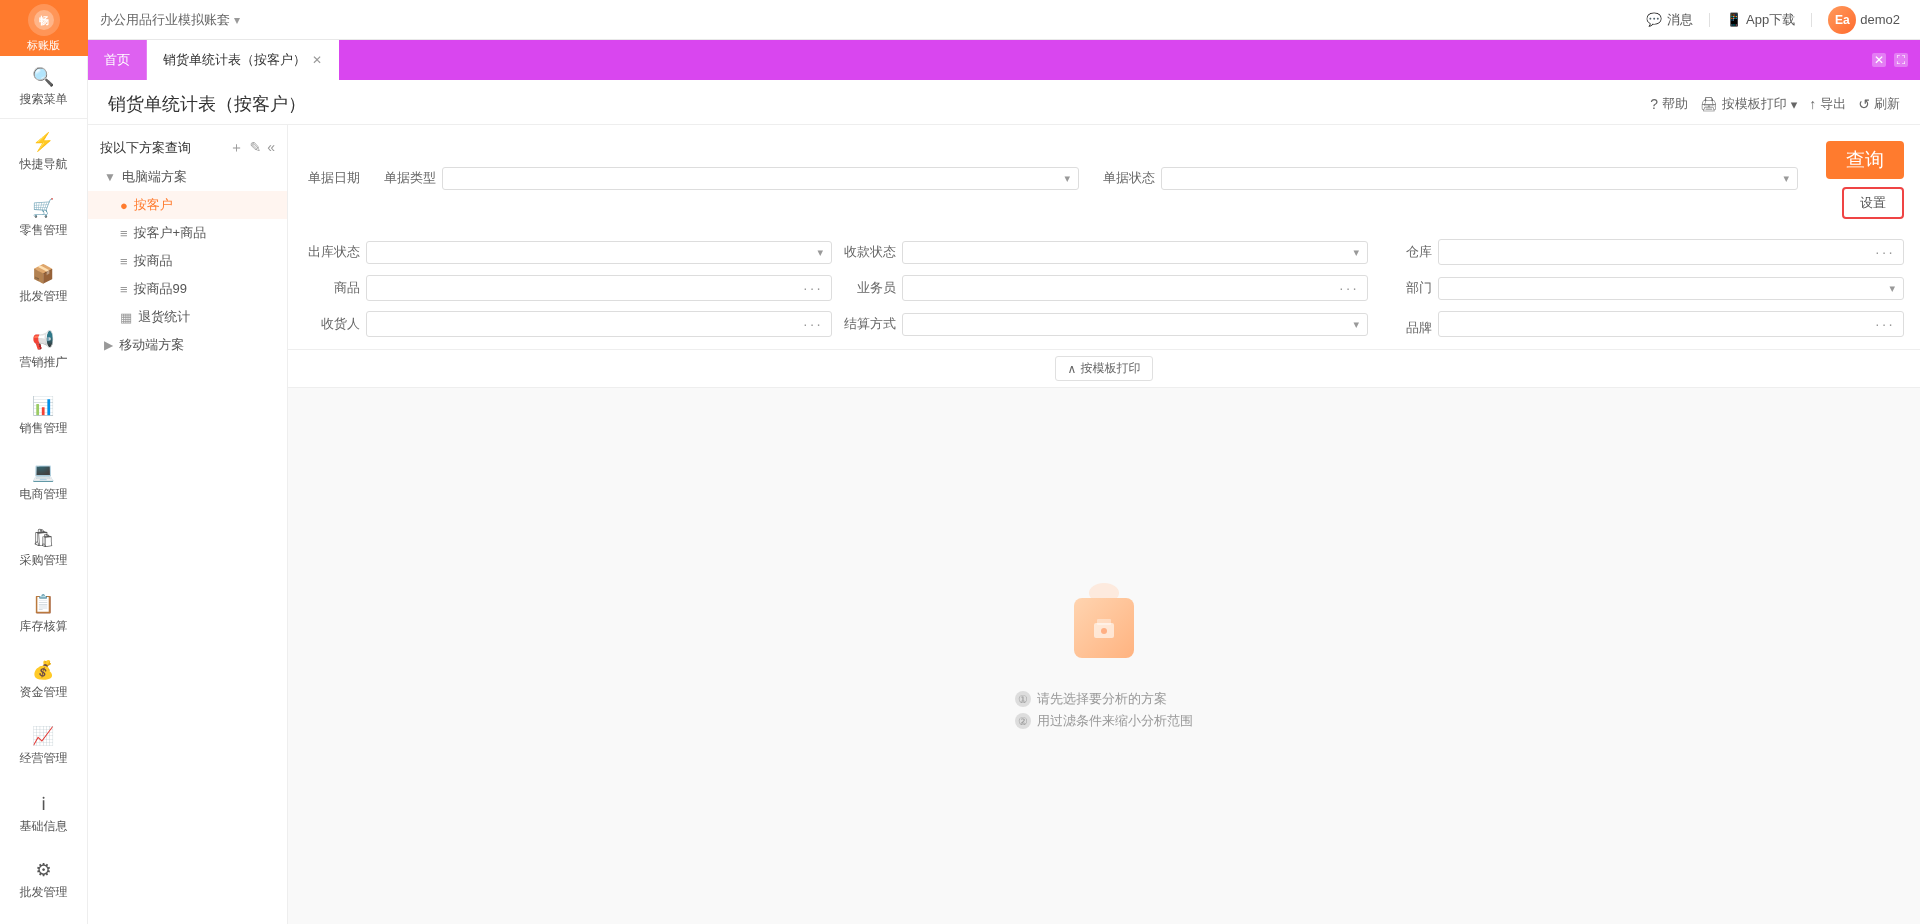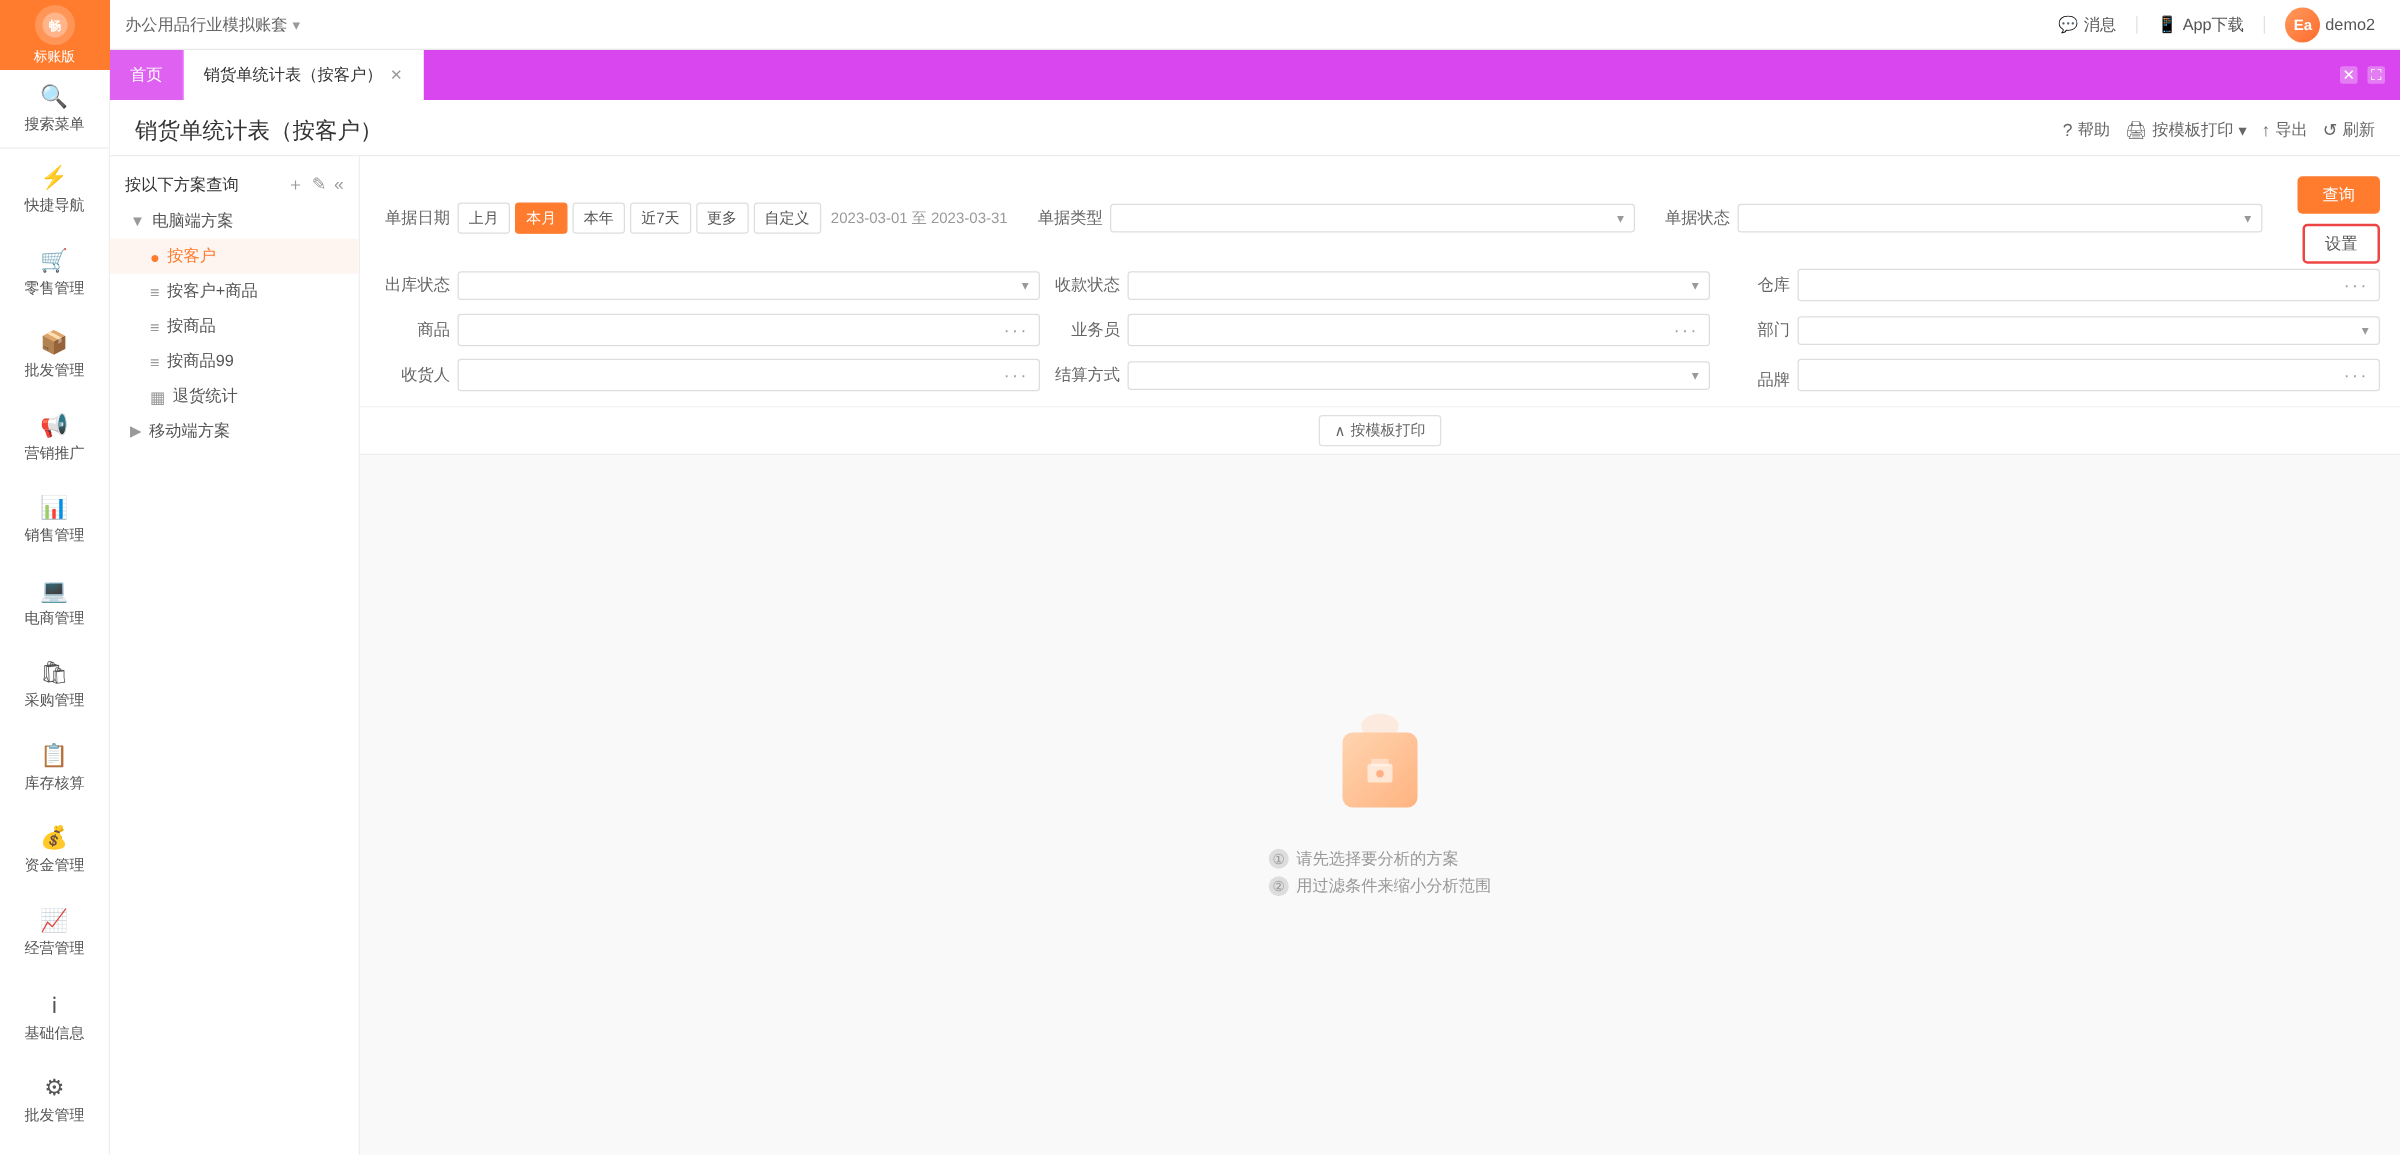--- a/index.html
+++ b/index.html
@@ -80,21 +80,21 @@
     
     .empty-state { flex: 1; display: flex; flex-direction: column; align-items: center; justify-content: center; gap: 12px; }
     .empty-icon { width: 100px; height: 100px; position: relative; }
     .empty-icon .box { width: 60px; height: 60px; background: linear-gradient(135deg, #ffd4b0, #ffb380); border-radius: 8px; position: absolute; top: 20px; left: 20px; display: flex; align-items: center; justify-content: center; }
     .empty-icon .smoke { width: 30px; height: 20px; background: #ffe0cc; border-radius: 50%; position: absolute; top: 5px; left: 35px; opacity: 0.6; }
     .empty-text { text-align: left; }
     .empty-text .step { display: flex; align-items: center; gap: 6px; font-size: 13px; color: #999; margin-bottom: 4px; }
     .empty-text .step .num { width: 16px; height: 16px; border-radius: 50%; background: #ddd; display: flex; align-items: center; justify-content: center; font-size: 11px; color: #999; flex-shrink: 0; }
 
     
-    .query-btn { background: #ff7b2e; color: #fff; border: none; border-radius: 4px; padding: 6px 20px; font-size: 13px; cursor: pointer; }
+    .query-btn { background: #ff7b2e; color: #fff; border: none; border-radius: 4px; padding: 6px 20px; font-size: 19px; cursor: pointer; }
     .setting-btn { background: #fff; color: #555; border: 2px solid #ef4444; border-radius: 4px; padding: 5px 16px; font-size: 13px; cursor: pointer; margin-top: 4px; }
     .query-actions { display: flex; flex-direction: column; align-items: flex-end; padding: 4px 0 0 8px; gap: 4px; flex-shrink: 0; }
 
     
     .top-right { margin-left: auto; display: flex; align-items: center; gap: 16px; padding-right: 8px; }
     .top-nav-item { display: flex; align-items: center; gap: 4px; font-size: 13px; color: #555; cursor: pointer; }
     .avatar { width: 28px; height: 28px; border-radius: 50%; background: linear-gradient(135deg, #ff9a5c, #ff6b2e); display: flex; align-items: center; justify-content: center; color: #fff; font-size: 12px; font-weight: bold; overflow: hidden; }
 
     
     .v-divider { width: 1px; height: 14px; background: #e0e0e0; }
@@ -281,29 +281,20 @@
       </div>
     </div>
 
     <div class="right-panel">
 
       <div class="filter-area">
 
         <div style="display:flex; align-items:center; gap:20px;">
           <div style="display:flex; align-items:center; gap:6px; flex:0 0 auto;">
             <span class="filter-label">单据日期</span>
-            <div class="filter-date-group">
-              <button class="date-btn">上月</button>
-              <button class="date-btn active">本月</button>
-              <button class="date-btn">本年</button>
-              <button class="date-btn">近7天</button>
-              <button class="date-btn">更多</button>
-              <button class="date-btn">自定义</button>
-              <span class="date-range">2023-03-01 至 2023-03-31</span>
-            </div>
           </div>
           <div style="display:flex; align-items:center; gap:6px; flex:1; min-width:0;">
             <span class="filter-label">单据类型</span>
             <div class="filter-select with-down" style="flex:1;">
               <span class="placeholder"></span>
               <span class="arrow">▾</span>
             </div>
           </div>
           <div style="display:flex; align-items:center; gap:6px; flex:1; min-width:0;">
             <span class="filter-label">单据状态</span>
@@ -311,21 +302,21 @@
               <span class="placeholder"></span>
               <span class="arrow">▾</span>
             </div>
           </div>
           <div class="query-actions">
             <button class="query-btn">查询</button>
             <button class="setting-btn">设置</button>
           </div>
         </div>
 
-        <div style="display:flex; align-items:center; gap:8px; margin-top:4px;">
+        <div style="display:flex; align-items:center; gap:8px; margin-top:20px;">
           <div style="display:flex; align-items:center; gap:6px; flex:1;">
             <span class="filter-label">出库状态</span>
             <div class="filter-select with-down" style="flex:1;">
               <span class="placeholder"></span>
               <span class="arrow">▾</span>
             </div>
           </div>
           <div style="display:flex; align-items:center; gap:6px; flex:1;">
             <span class="filter-label">收款状态</span>
             <div class="filter-select with-down" style="flex:1;">

